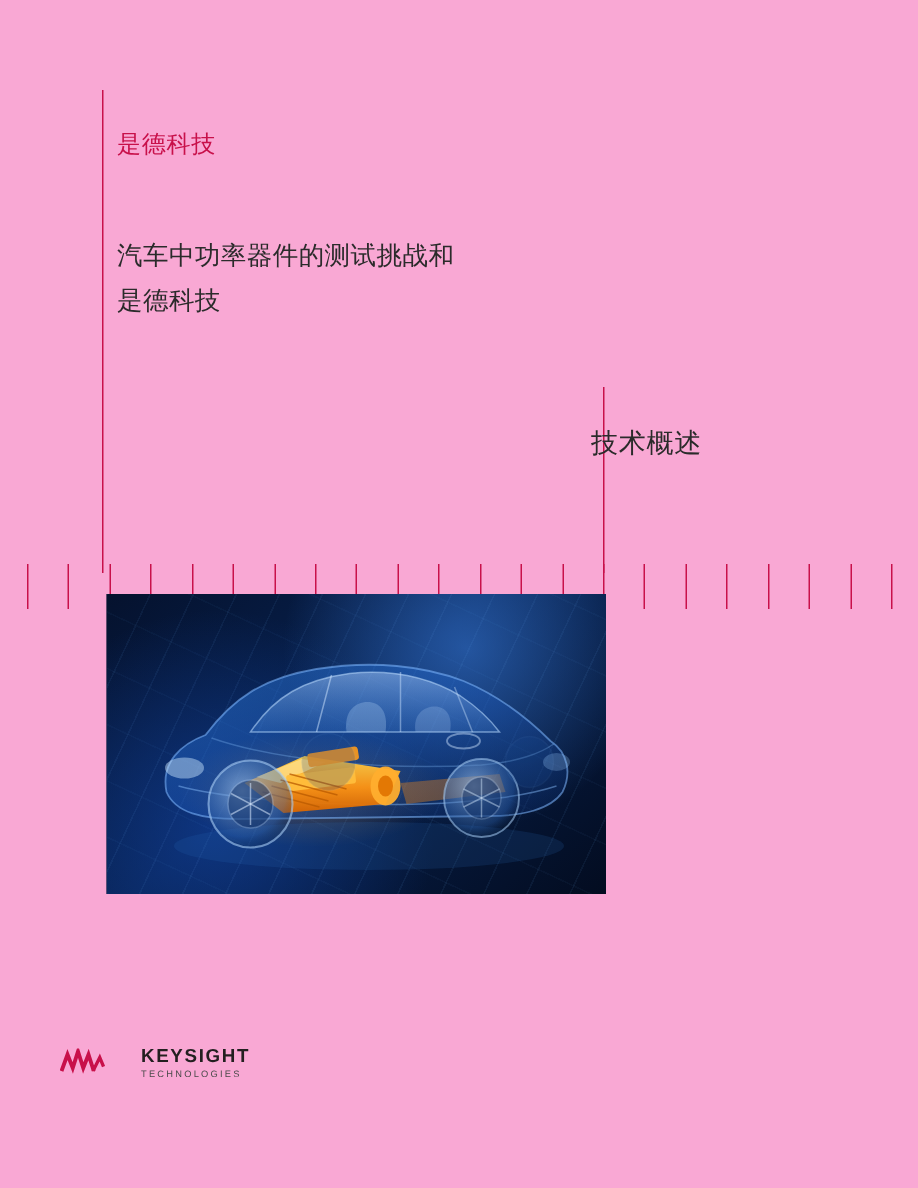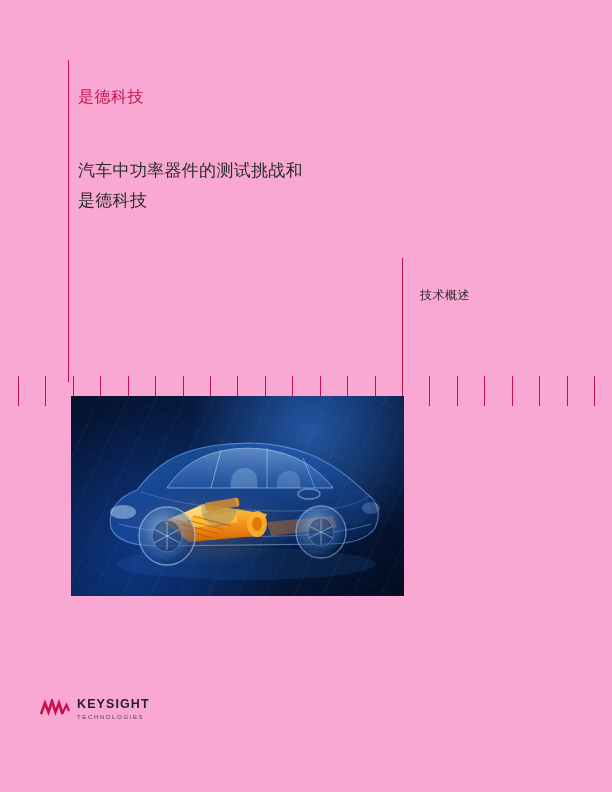--- a/index.html
+++ b/index.html
@@ -65,23 +65,23 @@
     letter-spacing: 0.3px;
     margin-top: 16px;
   }
   .doc-title .line {
     display: block;
   }
 
   
   .doc-type {
     position: absolute;
-    left: 420px;
+    left: 394px;
     top: 285px;
-    font-size: 12px;
+    font-size: 18px;
     line-height: 20px;
     color: #2b2b2b;
     letter-spacing: 0.5px;
     white-space: nowrap;
   }
 
   
   .tick-band {
     position: absolute;
     left: 18px;
@@ -139,21 +139,21 @@
     top: 0;
   }
 
   
   .logo {
     position: absolute;
     left: 40px;
     top: 698px;
     display: flex;
     align-items: center;
-    gap: 7px;
+    gap: 24px;
   }
   .logo-mark {
     width: 30px;
     height: 22px;
     flex: 0 0 auto;
   }
   .logo-text {
     display: flex;
     flex-direction: column;
     justify-content: center;

